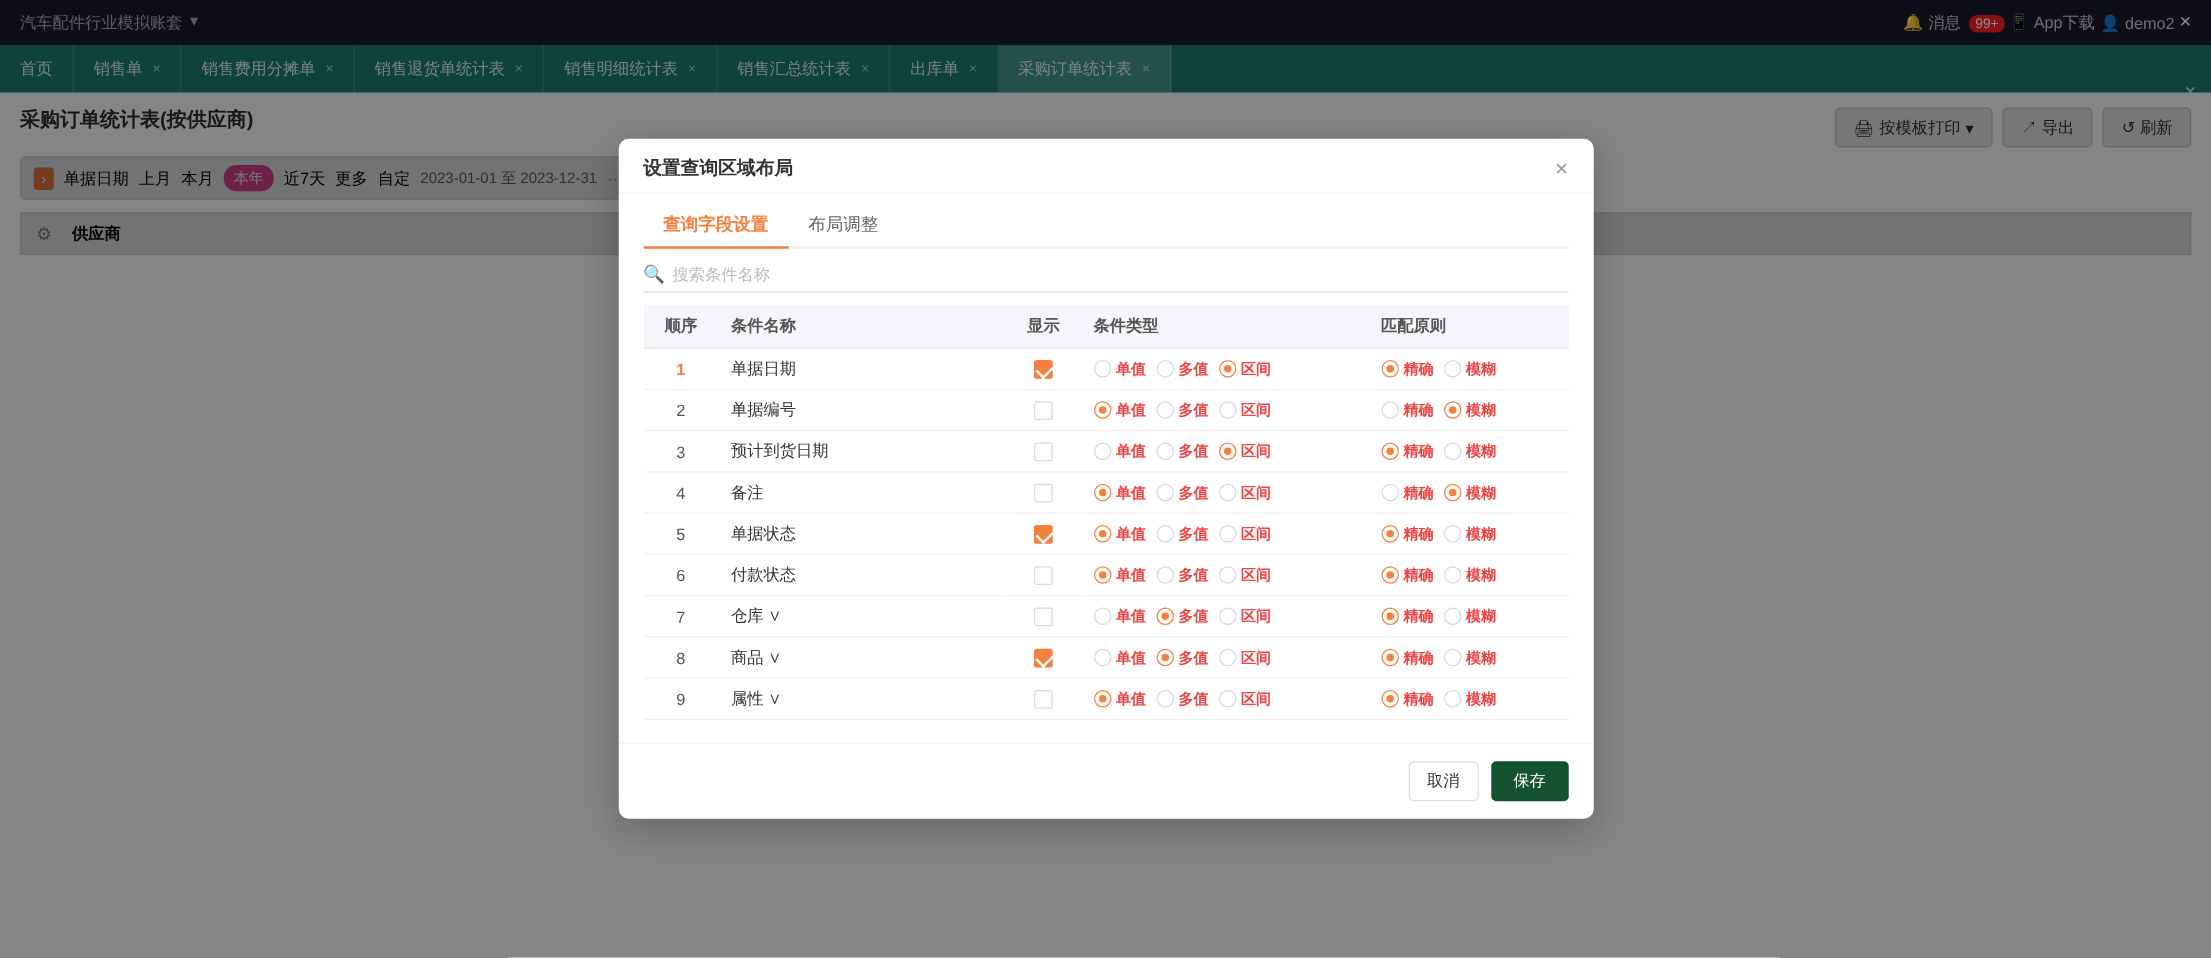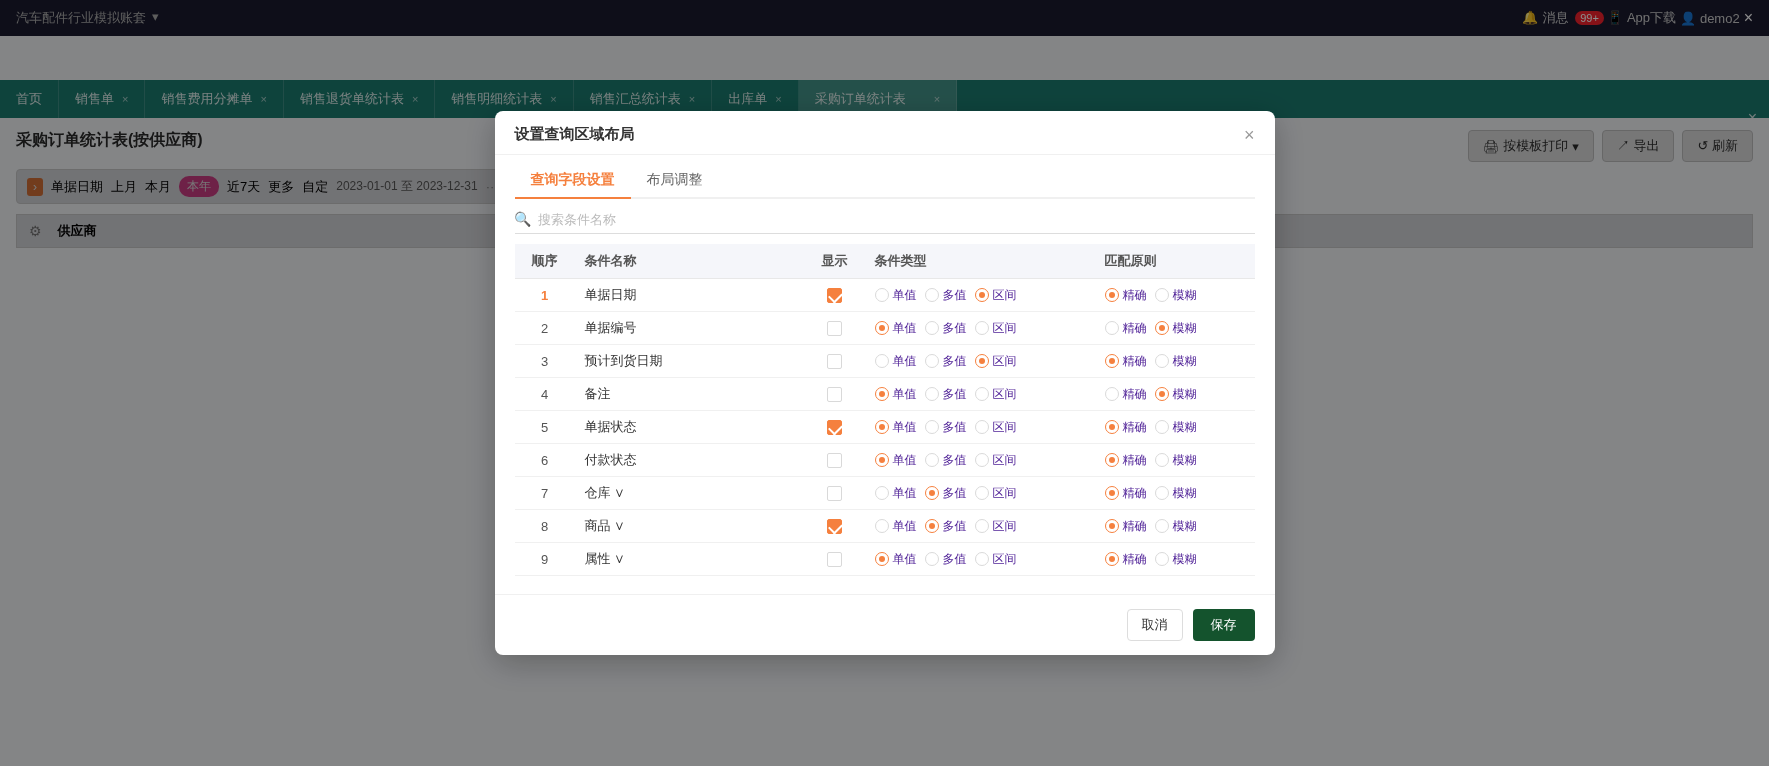--- a/index.html
+++ b/index.html
@@ -20,34 +20,33 @@
     .notif-badge { background: #f5222d; color: #fff; border-radius: 8px; padding: 1px 5px; font-size: 11px; margin-left: 3px; }
 
     
     .tab-bar {
       background: #1a7a6e;
       height: 38px;
       display: flex;
       align-items: center;
       padding: 0 0 0 0;
       overflow: hidden;
-      margin-top: 44px;
     }
     .tab-item {
       height: 38px;
       padding: 0 16px;
       display: flex;
       align-items: center;
       color: rgba(255,255,255,0.85);
       font-size: 13px;
       cursor: pointer;
       white-space: nowrap;
       border-right: 1px solid rgba(255,255,255,0.15);
     }
-    .tab-item.active { background: rgba(255,255,255,0.18); gap: 20px; }
+    .tab-item.active { background: rgba(255,255,255,0.18); }
     .tab-item .close-x { margin-left: 8px; opacity: 0.7; font-size: 11px; }
 
     
     .page-content {
       padding: 12px 16px;
       min-height: 720px;
       position: relative;
     }
     .page-title {
       font-size: 16px;
@@ -235,23 +234,24 @@
     
     .radio-group {
       display: flex;
       align-items: center;
       gap: 8px;
     }
     .radio-label {
       display: flex;
       align-items: center;
       gap: 4px;
-      color: #4c1d95;
+      color: #ef4444;
       font-size: 12px;
       cursor: pointer;
+      font-weight: bold;
     }
     .custom-radio {
       width: 14px;
       height: 14px;
       border-radius: 50%;
       border: 1.5px solid #d9d9d9;
       display: inline-block;
       position: relative;
       background: #fff;
       vertical-align: middle;

